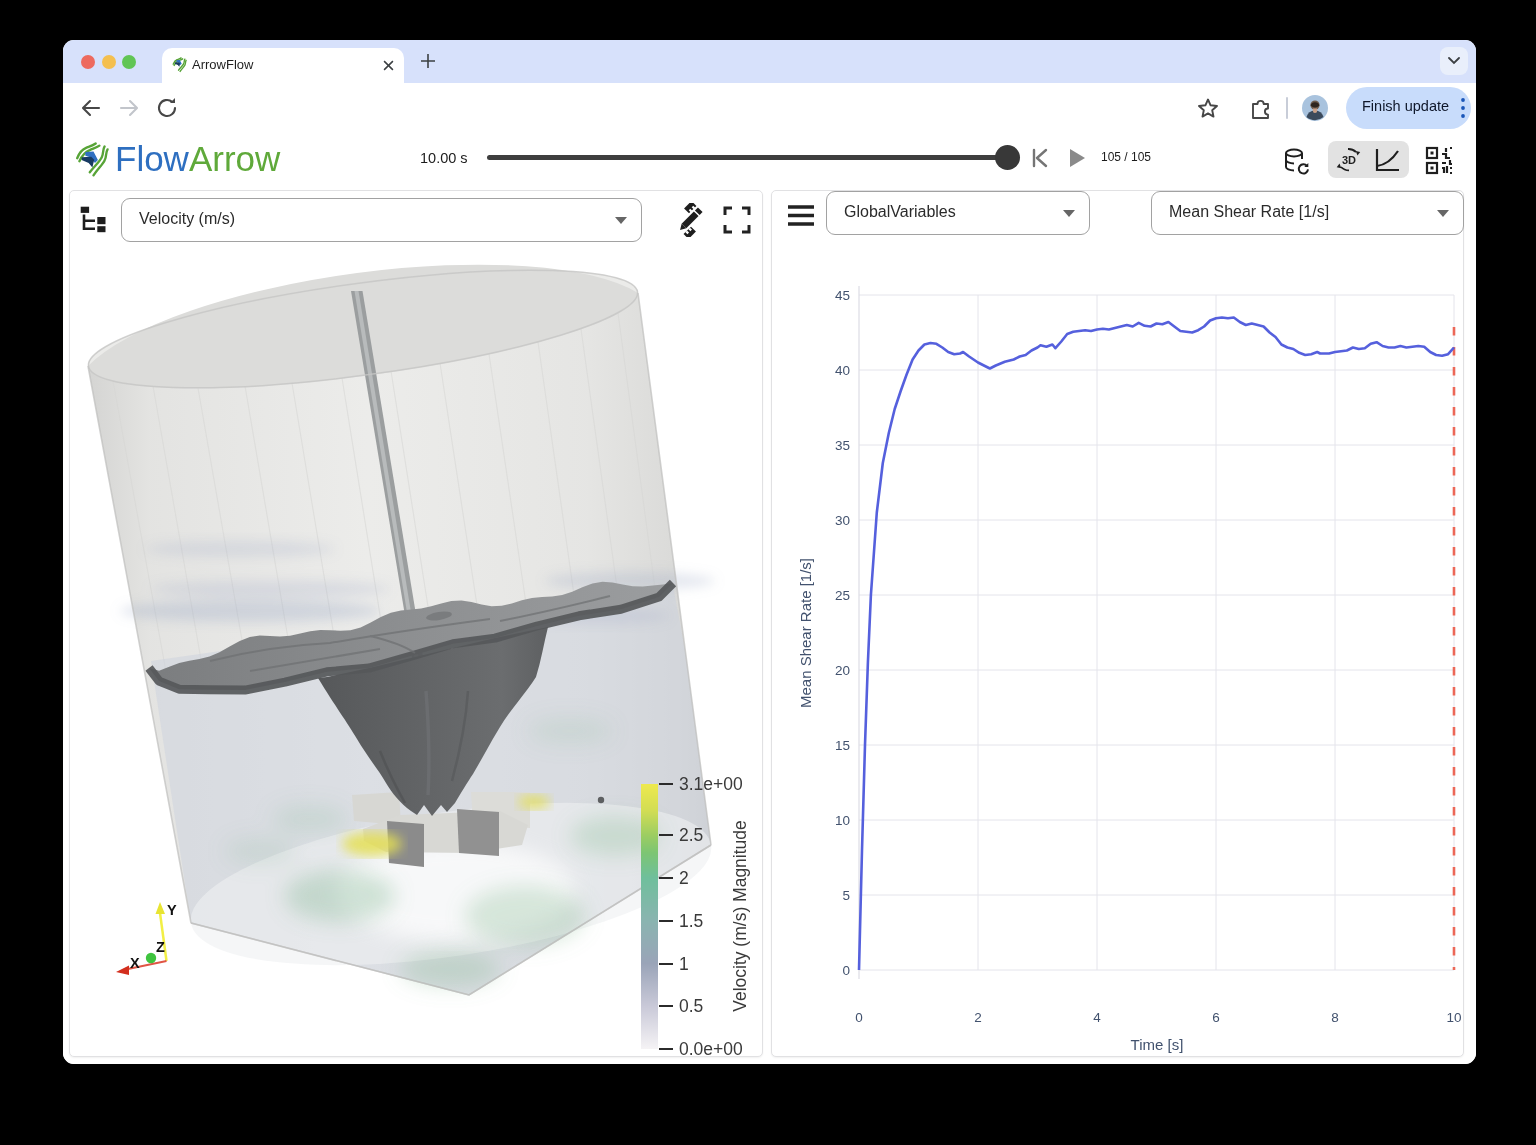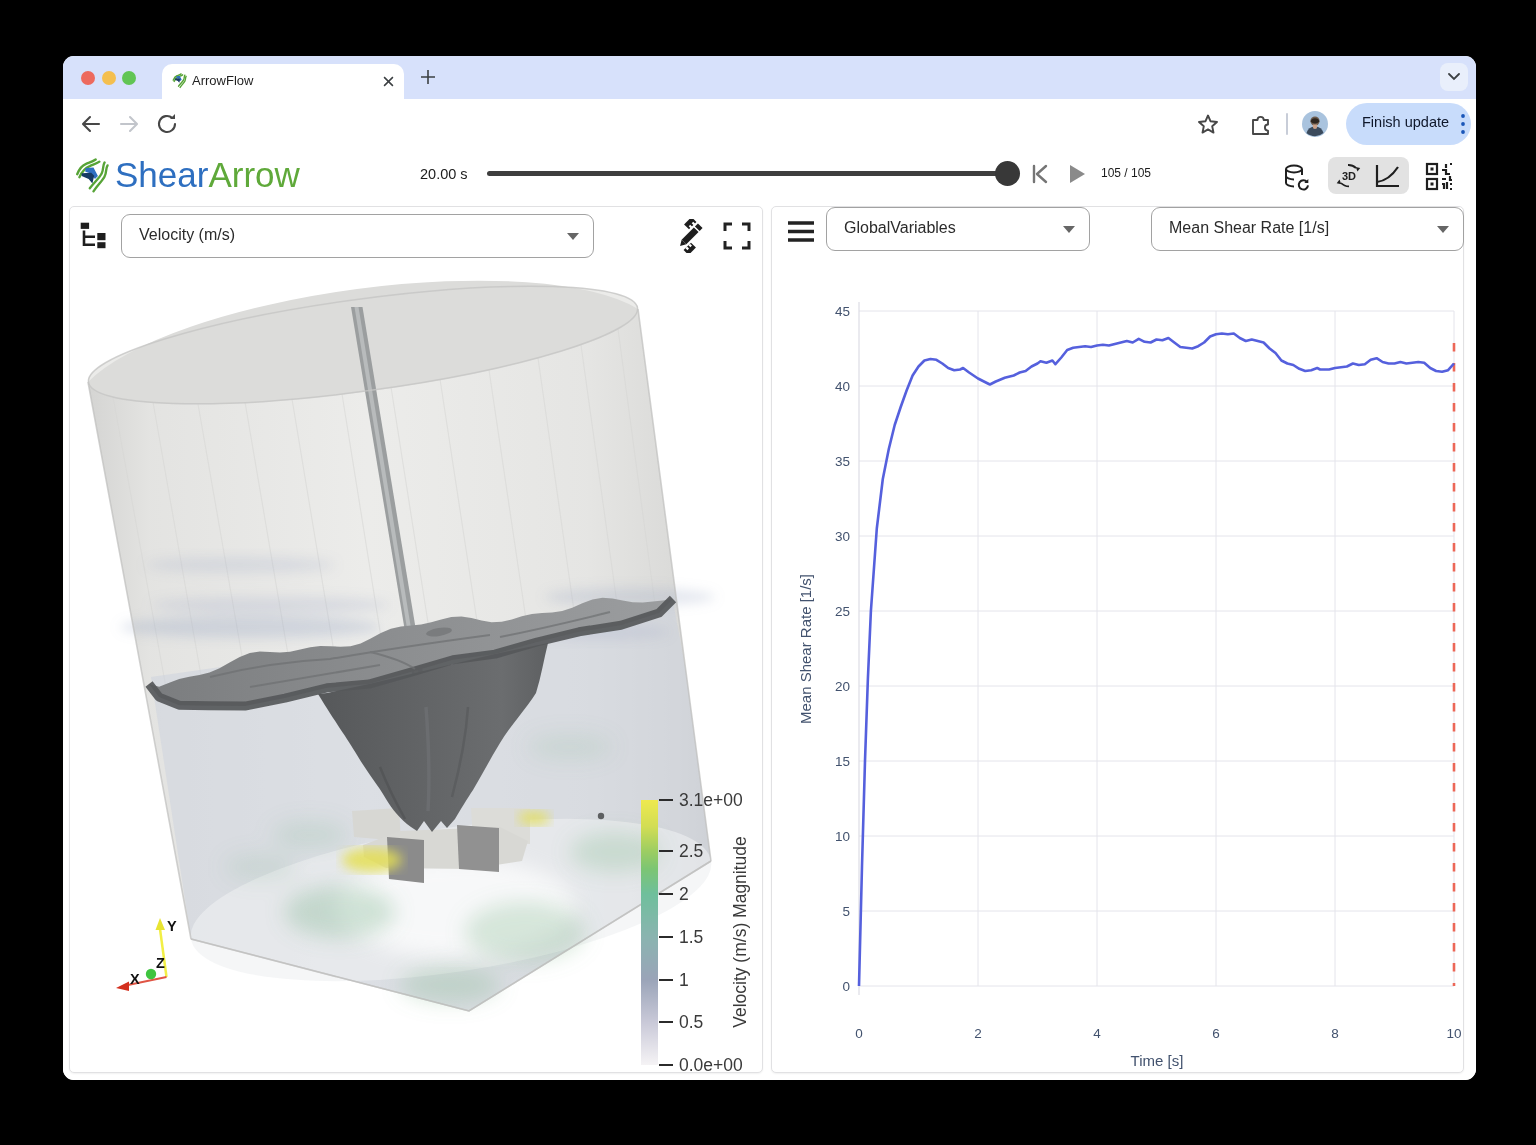--- a/index.html
+++ b/index.html
@@ -1,19 +1,19 @@
 <!DOCTYPE html>
 <html><head><meta charset="utf-8">
 <style>
 html,body{margin:0;padding:0;background:#000;width:1536px;height:1145px;overflow:hidden;
 font-family:"Liberation Sans",sans-serif;}
 *{box-sizing:border-box;}
 .abs{position:absolute;}
 #win{position:absolute;left:63px;top:40px;width:1413px;height:1024px;border-radius:11px;
-overflow:hidden;background:#fff;margin-top:16px;}
+overflow:hidden;background:#fff;}
 #tabstrip{position:absolute;left:0;top:0;width:100%;height:43px;background:#d7e1fb;}
 .dot{position:absolute;top:15px;width:14px;height:14px;border-radius:50%;}
 #tab{position:absolute;left:99px;top:8px;width:242px;height:35px;background:#fff;
 border-radius:10px 10px 0 0;}
 #tab .title{position:absolute;left:30px;top:9px;font-size:13px;color:#1f1f1f;}
 #tabx{position:absolute;left:313px;top:10px;font-size:14px;color:#444;}
 #chev{position:absolute;right:8px;top:7px;width:28px;height:28px;border-radius:8px;background:#e9effb;}
 #toolbar{position:absolute;left:0;top:43px;width:100%;height:50px;background:#fff;}
 #urlpill{position:absolute;left:125px;top:8px;width:1002px;height:34px;background:#e9edf8;border-radius:17px;}
 #urlpill .url{position:absolute;left:41px;top:8px;font-size:14.5px;color:#1d1d1f;letter-spacing:0.1px;}
@@ -101,22 +101,22 @@
     <svg style="position:absolute;left:9px;top:6px" width="40" height="40" viewBox="0 0 54 54">
       <g stroke="#57a437" stroke-width="3.2" fill="none" stroke-linecap="round">
         <path d="M7 26 C10 18 14 14 19 12 C24 10 28 9 32 6"></path>
         <path d="M10 30 C14 21 19 17 24 15 C28 13 33 12 37 9"></path>
         <path d="M44 10 C41 15 43 20 40 25 C37 31 31 36 24 45"></path>
         <path d="M48 14 C45 19 47 24 44 29 C41 35 35 40 29 49"></path>
       </g>
       <path d="M18 17.5 L29 17 L35 28.5 L31 32.5 L25.5 25 L18 22.5 Z" fill="#2f6fc1"></path>
       <path d="M13 24.5 L26 24 L30 28 L27.5 38.5 L22.5 32.5 L13 28.5 Z" fill="#173a63"></path>
     </svg>
-    <span class="abs" style="left:52px;top:6px;font-size:35px;"><span style="color:#2e6fc0;">Shear</span><span style="color:#5fa93a;">Arrow</span></span>
-    <span class="abs" style="left:357px;top:17px;font-size:14.5px;color:#1c1c1c;">20.00 s</span>
+    <span class="abs" style="left:52px;top:6px;font-size:35px;"><span style="color:#2e6fc0;">Flow</span><span style="color:#5fa93a;">Arrow</span></span>
+    <span class="abs" style="left:357px;top:17px;font-size:14.5px;color:#1c1c1c;">10.00 s</span>
     <div class="abs" style="left:424px;top:22px;width:522px;height:5px;background:#3e3e3e;border-radius:3px;"></div>
     <div class="abs" style="left:932px;top:12px;width:25px;height:25px;border-radius:50%;background:#383838;"></div>
     <svg class="abs" style="left:966px;top:14px" width="22" height="22" viewBox="0 0 22 22">
       <path d="M5 3 V19 M17 3 L8 11 L17 19" stroke="#757575" stroke-width="2.4" fill="none" stroke-linecap="round" stroke-linejoin="round"></path>
       </svg>
     <svg class="abs" style="left:1003px;top:14px" width="22" height="22" viewBox="0 0 22 22">
       <path d="M4 2 L19 11 L4 20 Z" fill="#8a8a8a"></path>
       </svg>
     <span class="abs" style="left:1038px;top:17px;font-size:12px;color:#1c1c1c;">105 / 105</span>
     <svg class="abs" style="left:1218px;top:13px" width="30" height="30" viewBox="0 0 30 30">
@@ -148,21 +148,21 @@
   </div>
 
   <div id="content">
     <div class="card" id="card3d">
       <svg style="position:absolute;left:9px;top:14px" width="28" height="28" viewBox="0 0 28 28">
         <rect x="1.7" y="1.7" width="8.4" height="6.2" fill="#1e1e1e"></rect>
         <path d="M5 9.5 V25 M4 15.7 H16 M4 23.8 H16" stroke="#1e1e1e" stroke-width="2.6" fill="none"></path>
         <rect x="18.3" y="12" width="8.2" height="7.2" fill="#1e1e1e"></rect>
         <rect x="18.3" y="21.2" width="8.2" height="6" fill="#1e1e1e"></rect>
         </svg>
-      <div class="sel" style="left:51px;top:7px;width:473px;">
+      <div class="sel" style="left:51px;top:7px;width:521px;">
         <span class="t">Velocity (m/s)</span>
           <span class="c"></span>
         </div>
       <svg style="position:absolute;left:603px;top:12px" width="34" height="34" viewBox="0 0 34 34">
         <g transform="rotate(45 17 17)" fill="#1e1e1e">
           <rect x="13.7" y="2.5" width="6.6" height="4.2"></rect>
           <rect x="13.7" y="8.2" width="6.6" height="17.3"></rect>
           <path d="M13.7 25.5 h6.6 l-3.3 5.5 z"></path>
           <rect x="4.6" y="2.5" width="7" height="10.5"></rect>
           <rect x="9.2" y="4.6" width="2.8" height="2.2" fill="#fff"></rect>

